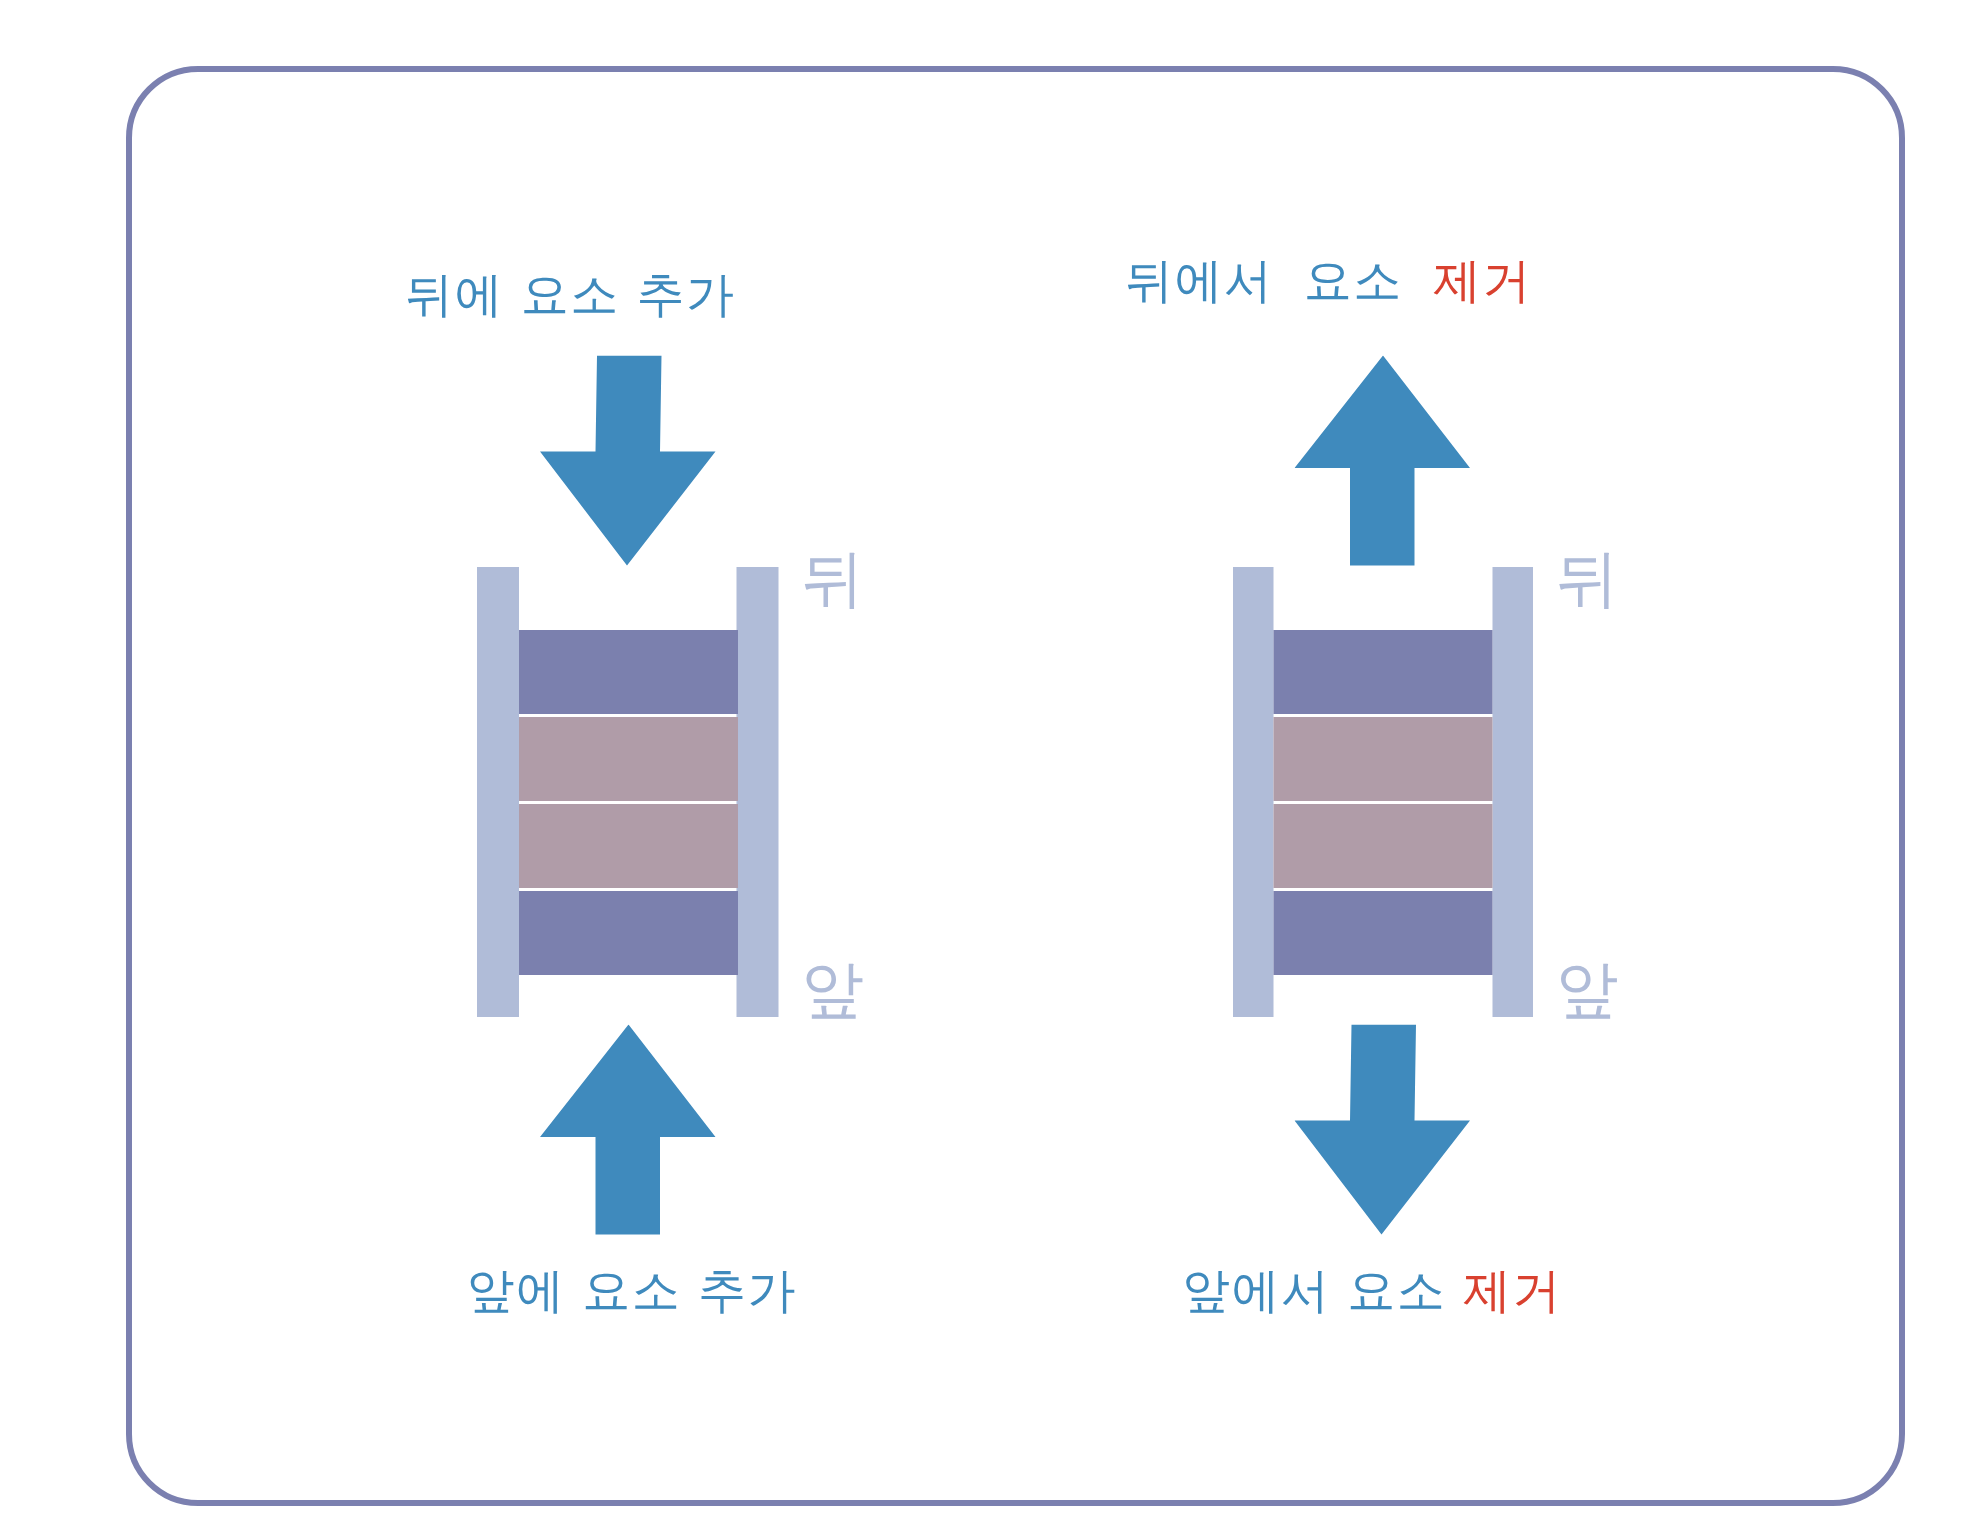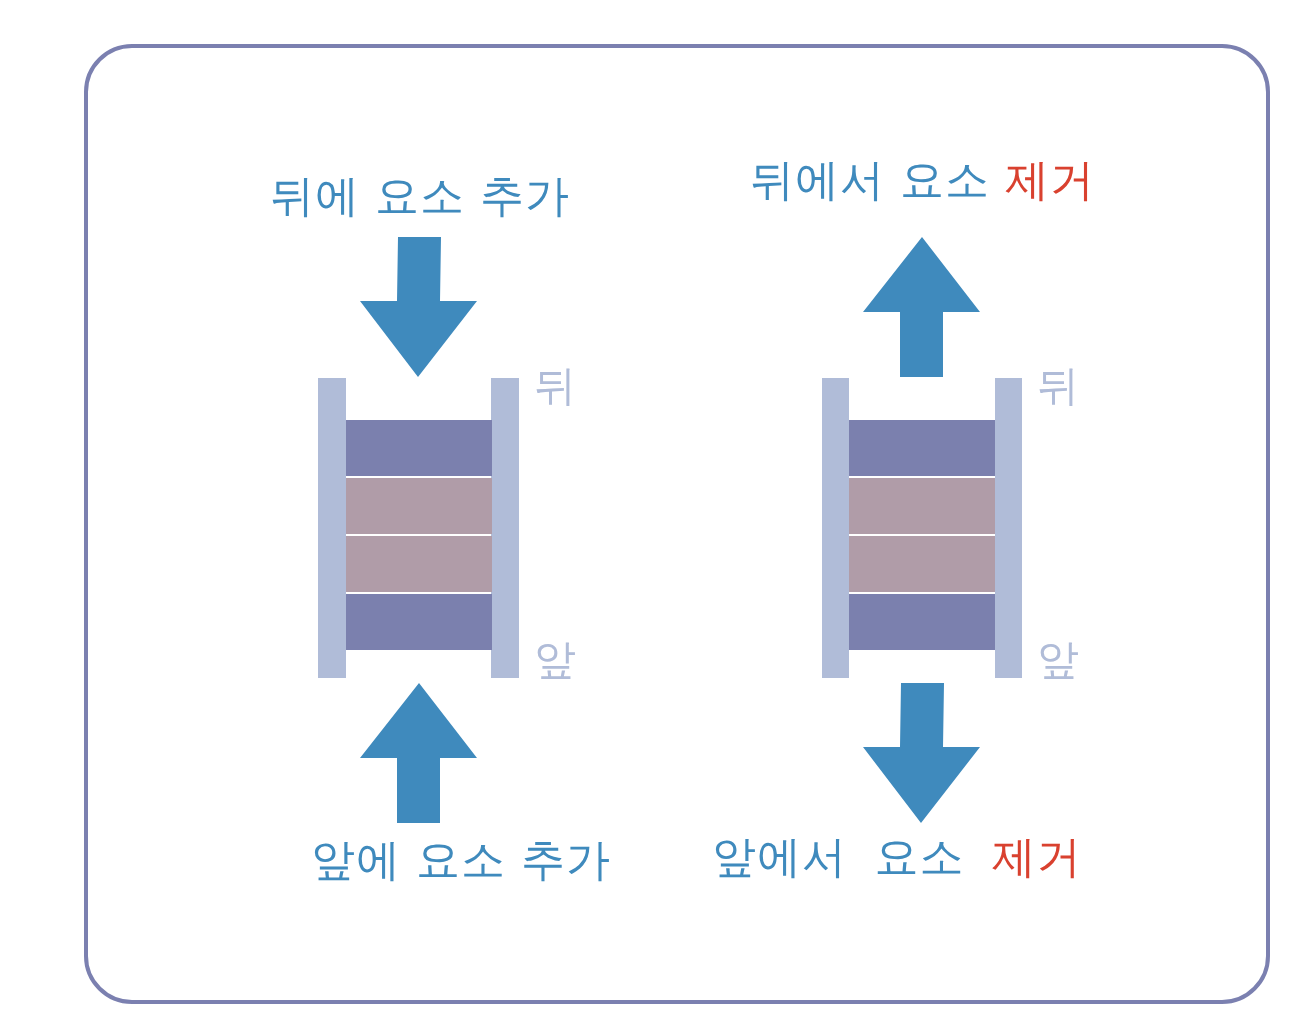--- a/index.html
+++ b/index.html
@@ -1,20 +1,20 @@
 <!DOCTYPE html>
 <html><head>
   <meta charset="utf-8">
   <style>
     html, body { margin: 0; padding: 0; background: #ffffff; }
     body { width: 1312px; height: 1016px; position: relative; overflow: hidden;
            font-family: "DejaVu Sans", "Liberation Sans", sans-serif; }
     .frame { position: absolute; left: 84px; top: 44px; width: 1178px; height: 952px;
              border: 4px solid #7b80b0; border-radius: 48px; }
-    .title { position: absolute; font-size: 44px; line-height: 52px; color: #3f8abd;
+    .title { position: absolute; font-size: 32px; line-height: 52px; color: #3f8abd;
              white-space: nowrap; text-align: left; letter-spacing: 1px; }
     .title .accent { color: #d9412f; }
     .side-label { position: absolute; font-size: 42px; line-height: 48px; color: #b0bcd8; }
     .bar { position: absolute; background: #b0bcd8; }
     .block { position: absolute; }
     .arrow { position: absolute; }
   </style>
 </head>
 <body>
 
@@ -39,35 +39,35 @@
   <div class="side-label" style="left:534px; top:636px;">앞</div>
 
   <svg class="arrow" style="left:360px; top:683px;" width="118" height="142" viewBox="0 0 118 142">
     <polygon points="59,0 117,75 80,75 80,140 37,140 37,75 0,75" fill="#3f8abd"></polygon>
   </svg>
 
   <div class="title" style="left:270px; top:834px; width:296px;margin-left:41px;">앞에 요소 추가</div>
 </div>
 
 <div>
-  <div class="title" style="left:750px; top:154px; width:344px;"><span>뒤에서 요소 </span><span class="accent">제거</span></div>
+  <div class="title" style="left:750px; top:164px; width:344px;font-family:Liberation Mono, monospace;"><span>뒤에서 요소 </span><span class="accent">제거</span></div>
 
   <svg class="arrow" style="left:863px; top:237px;" width="118" height="142" viewBox="0 0 118 142">
     <polygon points="59,0 117,75 80,75 80,140 37,140 37,75 0,75" fill="#3f8abd"></polygon>
   </svg>
 
   <div class="bar" style="left:822px; top:378px; width:27px; height:300px;"></div>
   <div class="bar" style="left:995px; top:378px; width:27px; height:300px;"></div>
 
   <div class="block" style="left:849px; top:420px; width:146px; height:56px; background:#7b80ae;"></div>
   <div class="block" style="left:849px; top:478px; width:146px; height:56px; background:#b09ca8;"></div>
   <div class="block" style="left:849px; top:536px; width:146px; height:56px; background:#b09ca8;"></div>
   <div class="block" style="left:849px; top:594px; width:146px; height:56px; background:#7b80ae;"></div>
 
   <div class="side-label" style="left:1037px; top:362px;">뒤</div>
   <div class="side-label" style="left:1037px; top:636px;">앞</div>
 
   <svg class="arrow" style="left:863px; top:683px;" width="118" height="142" viewBox="0 0 118 142">
     <polygon points="38,0 81,0 80,64 117,64 58,140 0,64 37,64" fill="#3f8abd"></polygon>
   </svg>
 
-  <div class="title" style="left:712px; top:834px; width:344px;font-family:Liberation Mono, monospace;"><span>앞에서 요소 </span><span class="accent">제거</span></div>
+  <div class="title" style="left:788px; top:834px; width:344px;"><span>앞에서 요소 </span><span class="accent">제거</span></div>
 </div>
 
 </body></html>

